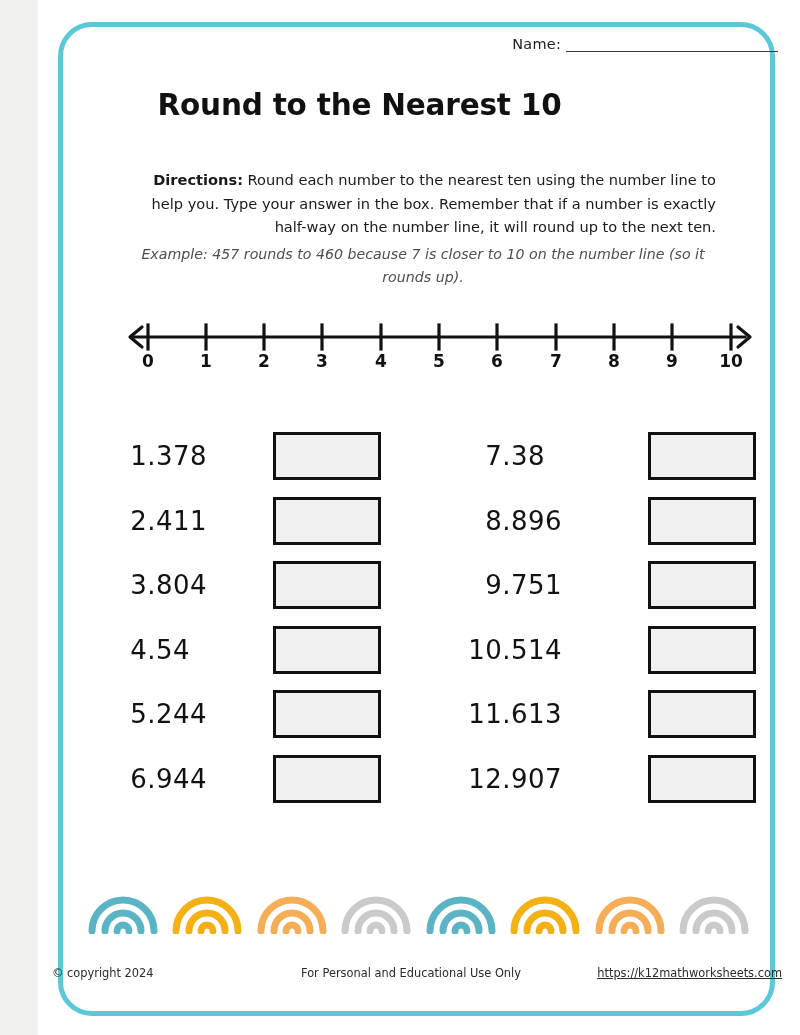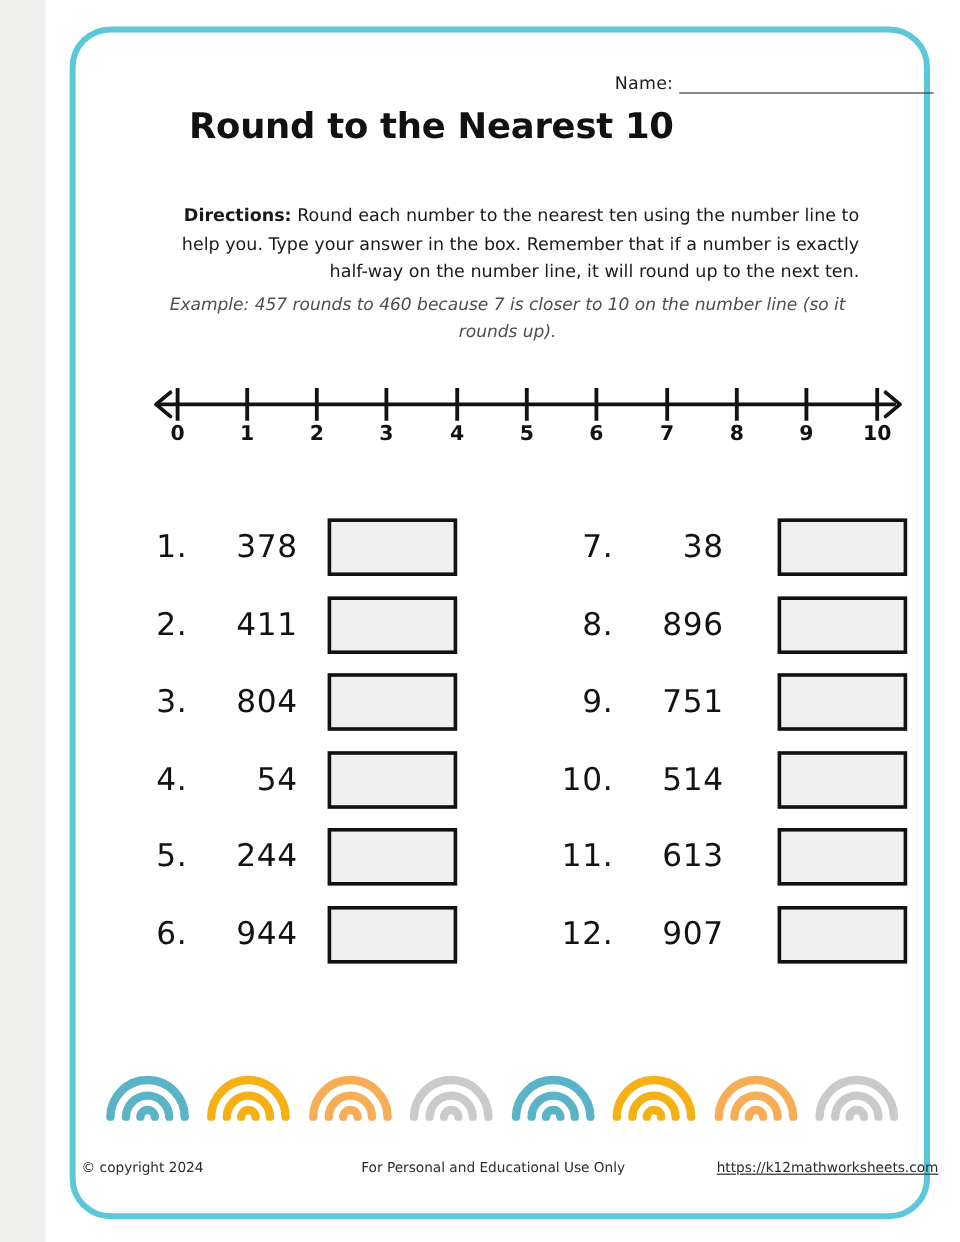--- a/index.html
+++ b/index.html
@@ -43,21 +43,21 @@
     left: 0;
     top: 0;
     width: 762px;
     height: 1035px;
   }
 
   
   .name-row {
     position: absolute;
     right: 22px;
-    top: 62px;
+    top: 36px;
     display: flex;
     align-items: flex-end;
     font-family: "DejaVu Sans", sans-serif;
     font-size: 14.5px;
     color: #1d1d1d;
   }
   .name-label { letter-spacing: 0.2px; }
   .name-blank {
     display: inline-block;
     width: 212px;
@@ -144,21 +144,21 @@
     width: 56px;
     text-align: right;
     letter-spacing: 0.5px;
   }
   .pval {
     font-family: "DejaVu Sans", sans-serif;
     font-size: 26px;
     color: #121212;
     font-weight: 400;
     width: 92px;
-    text-align: right;
+    text-align: left;
     letter-spacing: 0.5px;
   }
   .answerbox {
     position: absolute;
     width: 108px;
     height: 48px;
     background: #f0f0f0;
     border: 3px solid #111111;
     box-sizing: border-box;
   }
@@ -184,21 +184,21 @@
   .footer {
     position: absolute;
     left: 10px;
     top: 966px;
     width: 742px;
     height: 22px;
     font-family: "DejaVu Sans", sans-serif;
     font-size: 11.4px;
     color: #2b2b2b;
   }
-  .f-copy { position: absolute; left: 20px; top: 0; }
+  .f-copy { position: absolute; left: 4px; top: 0; }
   .f-mid  { position: absolute; left: 253px; top: 0; }
   .f-link {
     position: absolute;
     right: 8px;
     top: 0;
     text-decoration: underline;
     color: #2b2b2b;
   }
 </style>
 </head>

